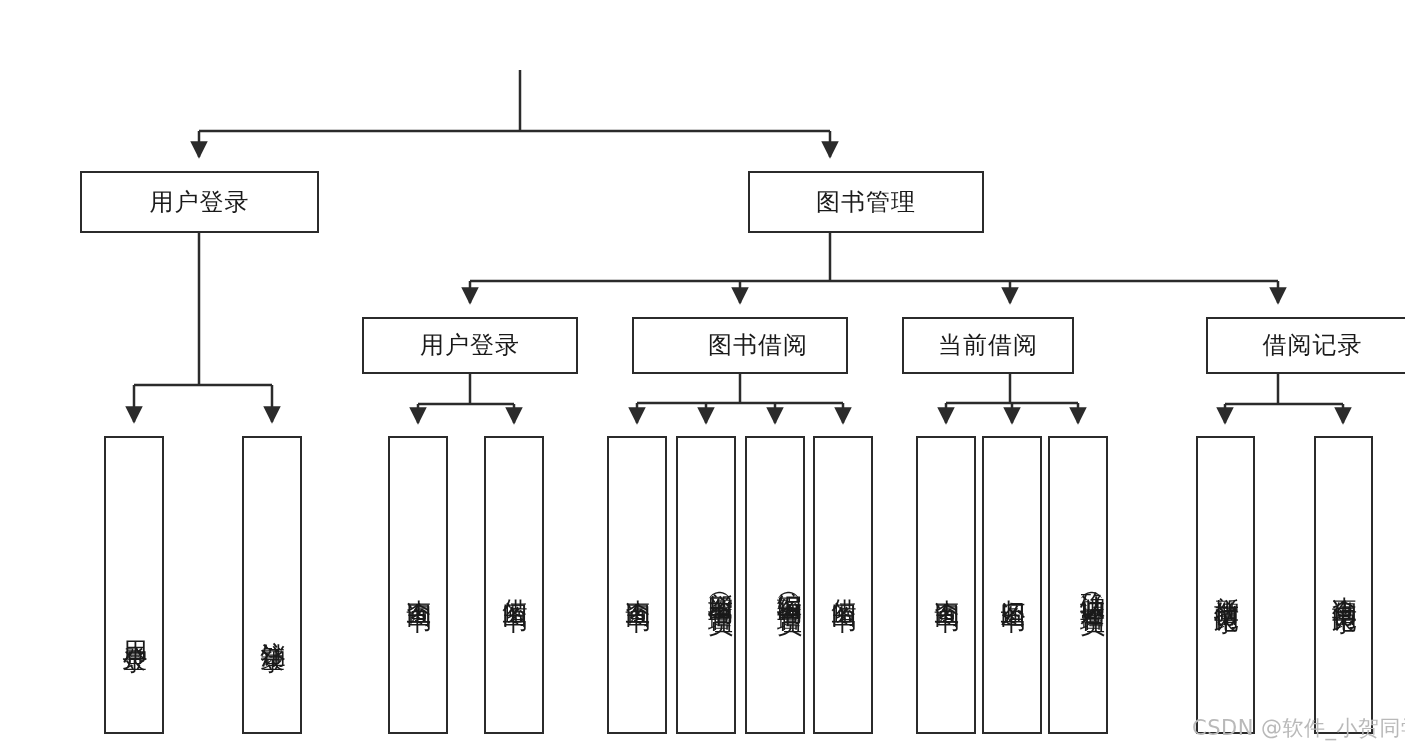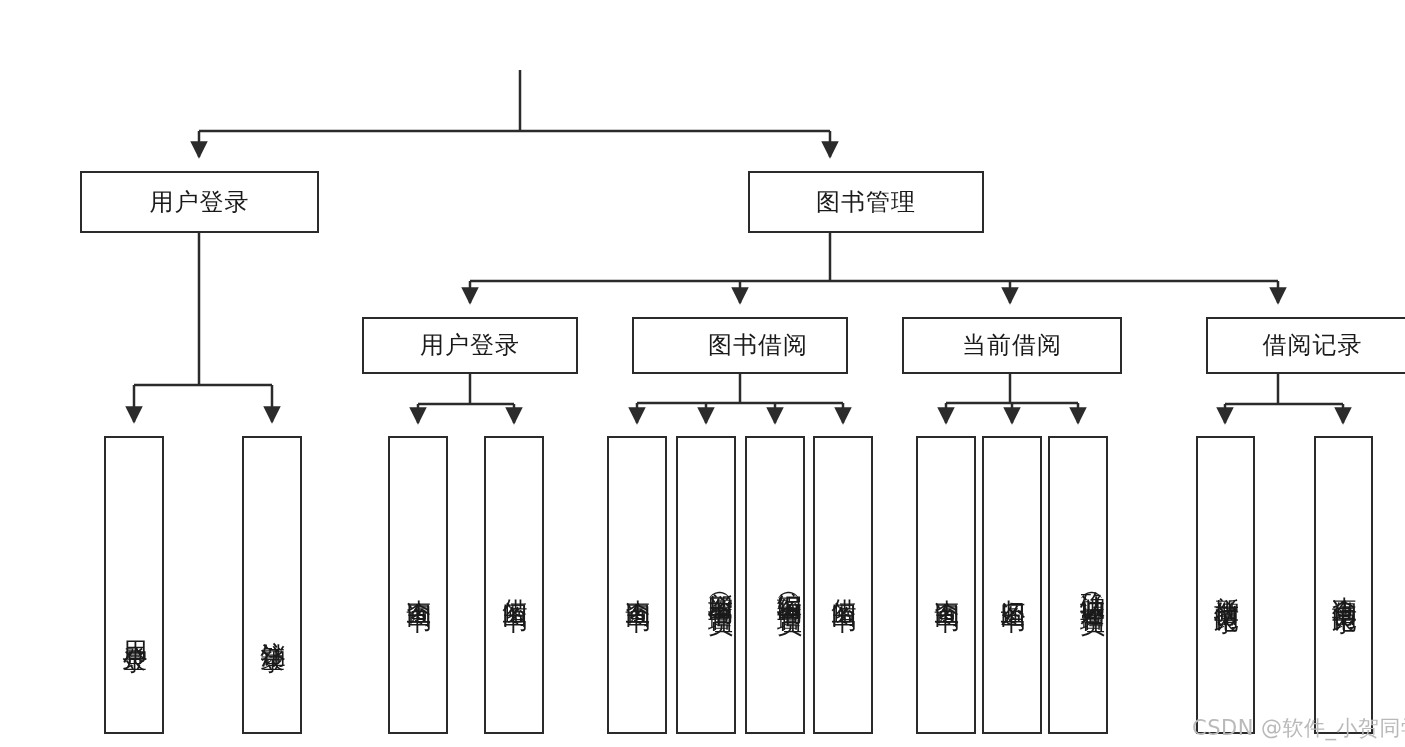--- a/index.html
+++ b/index.html
@@ -120,21 +120,21 @@
       <path d="M 1343 404 L 1343 423" marker-end="url(#arrow)"></path>
     </g>
   </svg>
 
 
   <div class="node horiz" style="left:80px; top:171px; width:239px; height:62px;">用户登录</div>
   <div class="node horiz" style="left:748px; top:171px; width:236px; height:62px;">图书管理</div>
 
   <div class="node horiz" style="left:362px; top:317px; width:216px; height:57px;">用户登录</div>
   <div class="node horiz" style="left:632px; top:317px; width:216px; height:57px;padding-left:36px;">图书借阅</div>
-  <div class="node horiz" style="left:902px; top:317px; width:220px; height:57px;">当前借阅</div>
+  <div class="node horiz" style="left:902px; top:317px; width:172px; height:57px;">当前借阅</div>
   <div class="node horiz" style="left:1172px; top:317px; width:213px; height:57px;margin-left:34px;">借阅记录</div>
 
   <div class="node vert align-low" style="left:104px; top:436px; width:60px; height:298px;">用户登录</div>
   <div class="node vert align-low" style="left:242px; top:436px; width:60px; height:298px;">注销登录</div>
 
   <div class="node vert align-mid" style="left:388px; top:436px; width:60px; height:298px;">查询图书</div>
   <div class="node vert align-mid" style="left:484px; top:436px; width:60px; height:298px;">借阅图书</div>
 
   <div class="node vert align-mid" style="left:607px; top:436px; width:60px; height:298px;">查询图书</div>
   <div class="node vert align-top" style="left:676px; top:436px; width:60px; height:298px;">新增图书（管理员）</div>

